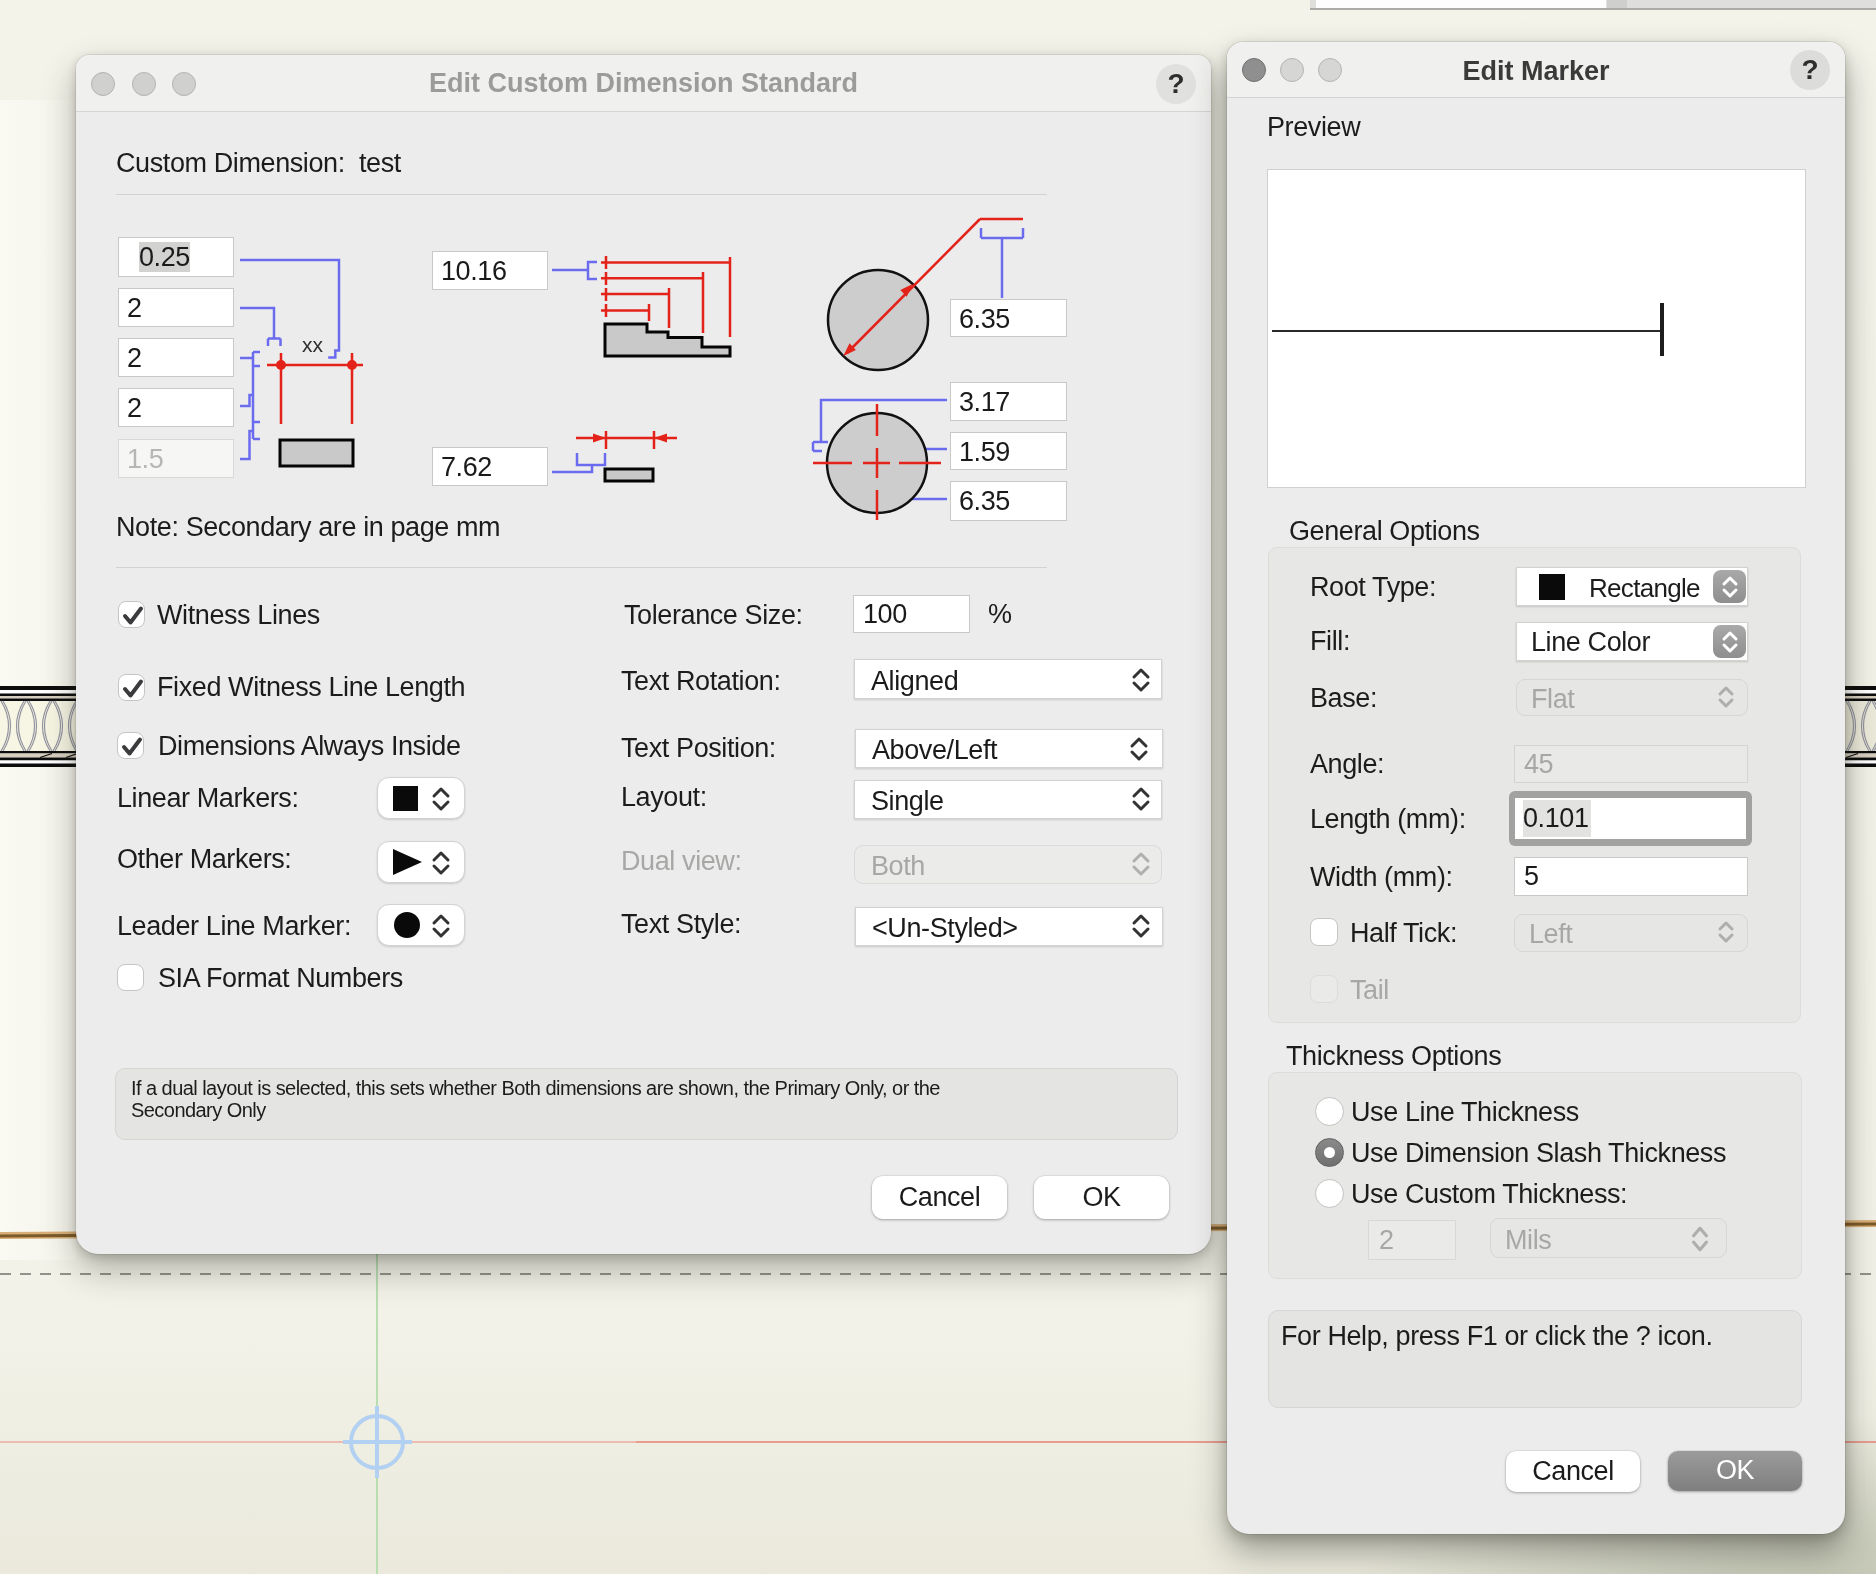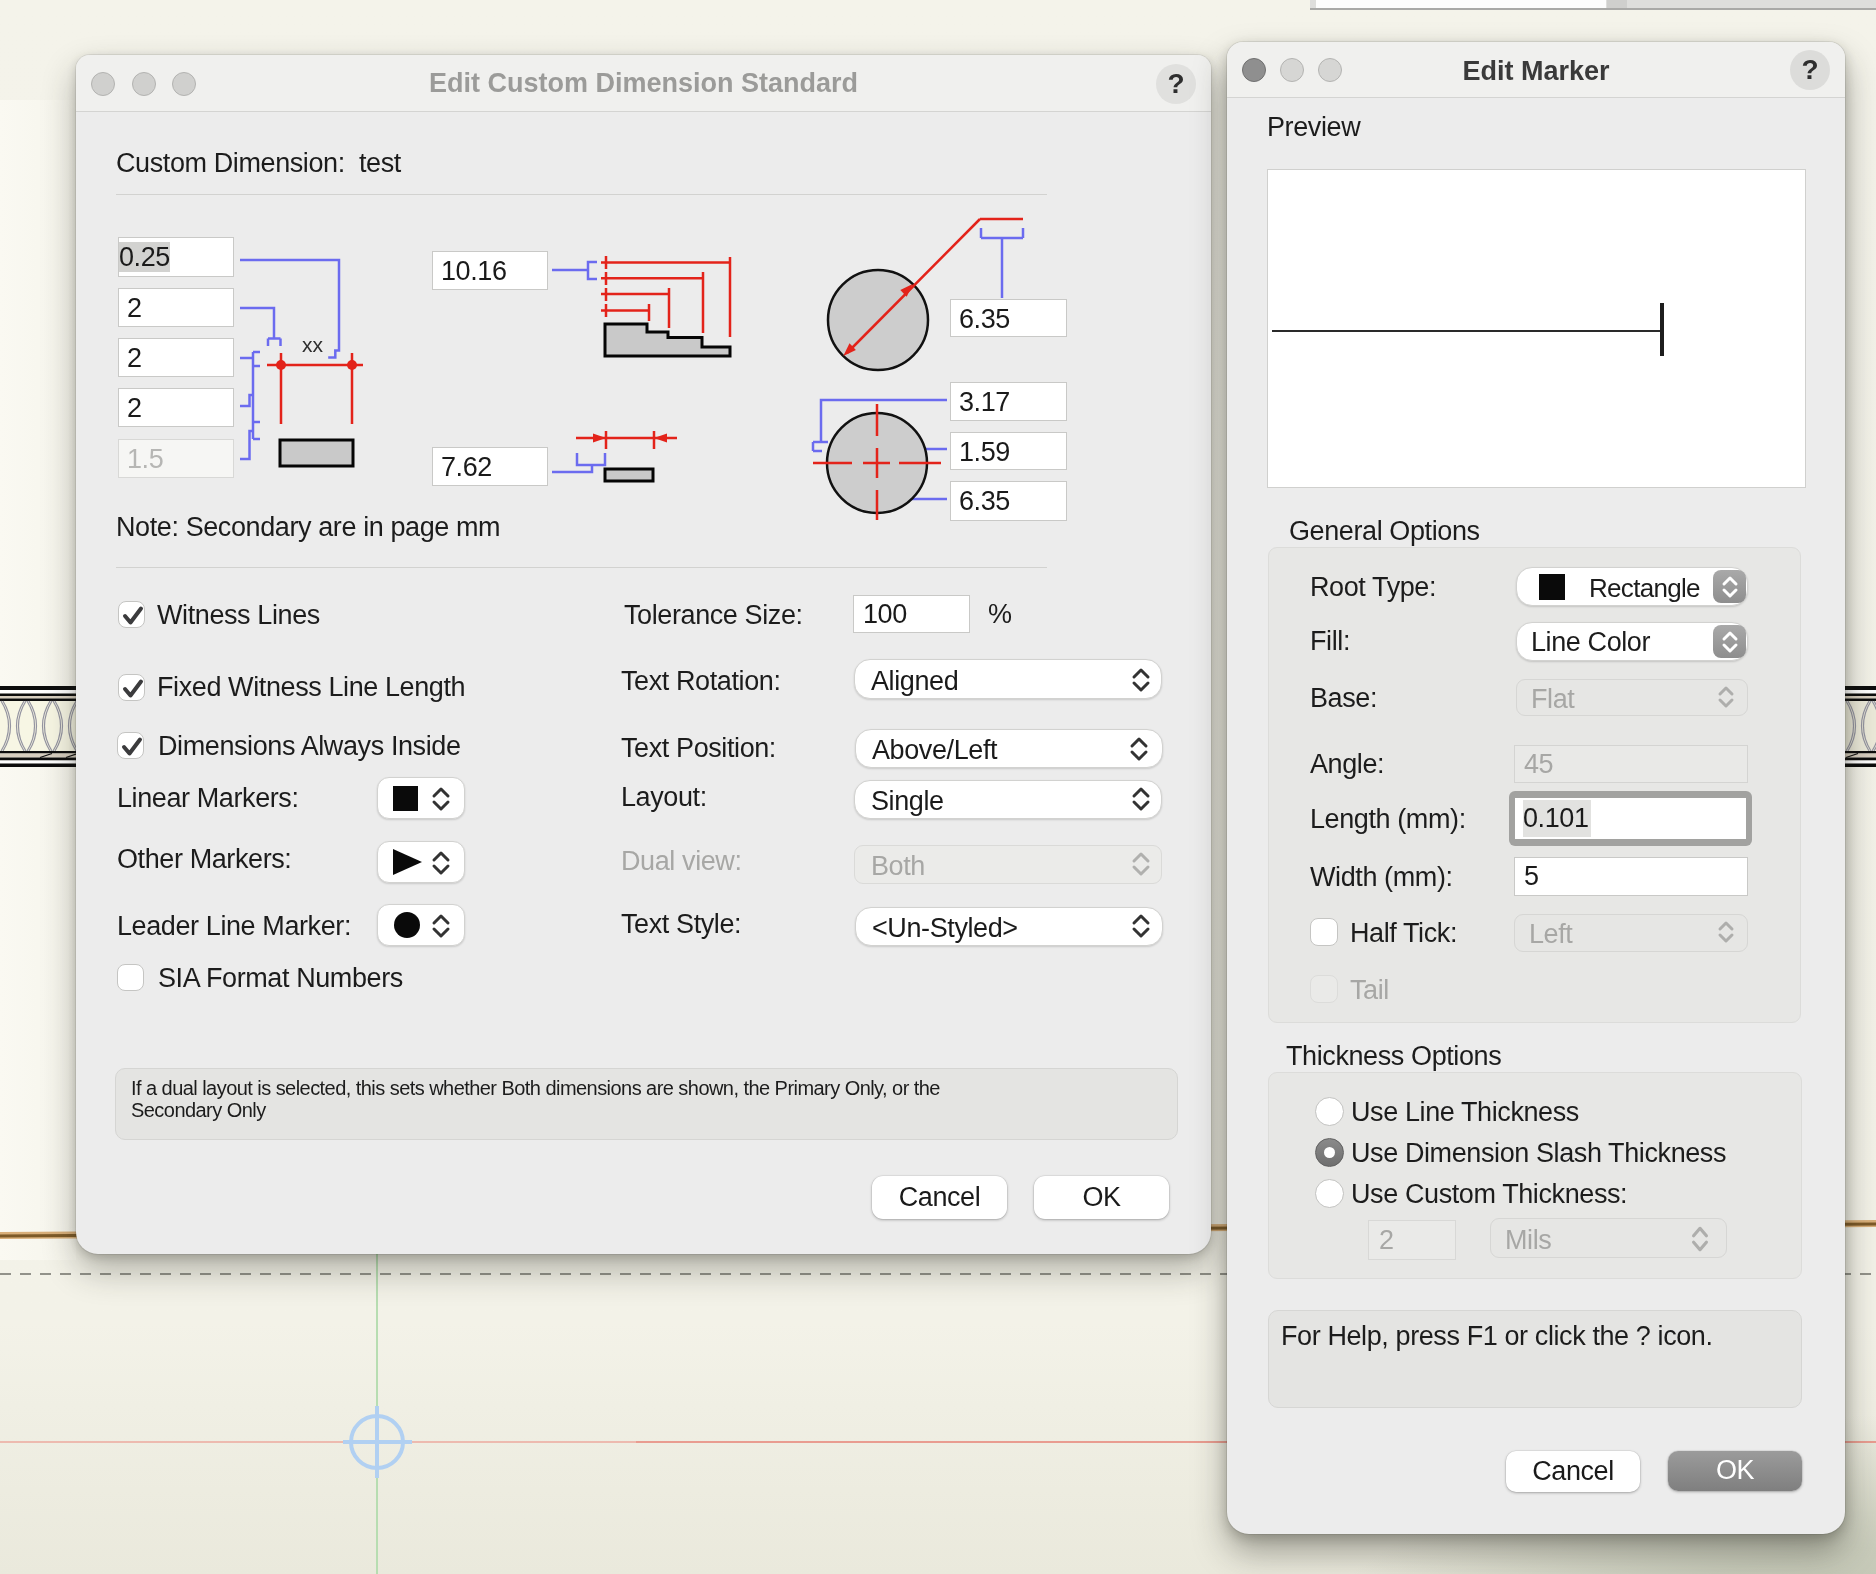--- a/index.html
+++ b/index.html
@@ -5,21 +5,21 @@
   * { margin:0; padding:0; box-sizing:border-box; }
   html,body { width:1876px; height:1574px; overflow:hidden; }
   body { font-family:"Liberation Sans", sans-serif; position:relative;
          background:#f3f2e8; }
   .abs { position:absolute; }
   .bg { z-index:0; }
   .dlg { background:#ececec; z-index:10; }
   .lbl { font-size:27px; color:#1c1c1c; white-space:nowrap; line-height:1; letter-spacing:-0.4px; }
   .dis { color:#a7a7a5; }
   .inp { background:#fff; border:1px solid #c9c9c7; font-size:27px; color:#1a1a1a; line-height:1; letter-spacing:-0.4px; }
-  .pop { background:#fff; border:1px solid #d2d2d0; border-radius:16px; font-size:27px; color:#1a1a1a;
+  .pop { background:#fff; border:1px solid #d2d2d0; border-radius:0; font-size:27px; color:#1a1a1a;
          box-shadow:0 1px 2px rgba(0,0,0,0.15); letter-spacing:-0.4px; }
   .popdis { background:#e6e6e4; border:1px solid #d6d6d4; border-radius:9px; font-size:27px; color:#a7a7a5; box-shadow:none; letter-spacing:-0.4px; }
   .cb { background:#fff; border:1.5px solid #c5c5c3; border-radius:8px; }
   .btn { background:#fff; border-radius:10px; font-size:27px; color:#1a1a1a; text-align:center;
          box-shadow:0 1px 3px rgba(0,0,0,0.28), 0 0 0 0.5px rgba(0,0,0,0.08); letter-spacing:-0.4px; }
 </style>
 </head>
 <body>
 
 <div class="abs bg" id="bgpage" style="left:0; top:0; width:1876px; height:1574px;
@@ -104,21 +104,21 @@
 <div class="abs" style="left:91px;  top:72px; width:24px; height:24px; border-radius:50%; background:#d0d0ce; border:1px solid #b3b3b1; z-index:12;"></div>
 <div class="abs" style="left:132px; top:72px; width:24px; height:24px; border-radius:50%; background:#d0d0ce; border:1px solid #b3b3b1; z-index:12;"></div>
 <div class="abs" style="left:172px; top:72px; width:24px; height:24px; border-radius:50%; background:#d0d0ce; border:1px solid #b3b3b1; z-index:12;"></div>
 <div class="abs" style="left:76px; top:68px; width:1135px; text-align:center; font-size:27px; font-weight:bold; color:#9b9b99; z-index:12;">Edit Custom Dimension Standard</div>
 <div class="abs" style="left:1156px; top:64px; width:40px; height:40px; border-radius:50%; background:#e0e0de; z-index:12; text-align:center; font-size:28px; font-weight:bold; color:#2e2e2e; line-height:40px;">?</div>
 
 <div class="abs lbl" style="left:116px; top:150px; z-index:11;">Custom Dimension:&nbsp; test</div>
 <div class="abs" style="left:116px; top:194px; width:931px; height:1px; background:#d2d2d0; z-index:11;"></div>
 <div class="abs" style="left:116px; top:567px; width:931px; height:1px; background:#d2d2d0; z-index:11;"></div>
 
-<div class="abs inp" style="left:118px; top:237px; width:116px; height:40px; padding:6px 0 0 0; z-index:11;"><span style="background:#d2d2d0;">0.25</span></div>
+<div class="abs inp" style="left:118px; top:237px; width:116px; height:40px; padding:6px 0 0 20px; z-index:11;"><span style="background:#d2d2d0;">0.25</span></div>
 <div class="abs inp" style="left:118px; top:288px; width:116px; height:39px; padding:6px 0 0 8px; z-index:11;">2</div>
 <div class="abs inp" style="left:118px; top:338px; width:116px; height:39px; padding:6px 0 0 8px; z-index:11;">2</div>
 <div class="abs inp" style="left:118px; top:388px; width:116px; height:39px; padding:6px 0 0 8px; z-index:11;">2</div>
 <div class="abs inp" style="left:118px; top:439px; width:116px; height:39px; padding:6px 0 0 8px; background:#f6f6f4; border-color:#d8d8d6; color:#b6b6b4; z-index:11;">1.5</div>
 <div class="abs inp" style="left:432px; top:251px; width:116px; height:39px; padding:6px 0 0 8px; z-index:11;">10.16</div>
 <div class="abs inp" style="left:432px; top:447px; width:116px; height:39px; padding:6px 0 0 8px; z-index:11;">7.62</div>
 <div class="abs inp" style="left:950px; top:299px; width:117px; height:38px; padding:6px 0 0 8px; z-index:11;">6.35</div>
 <div class="abs inp" style="left:950px; top:382px; width:117px; height:39px; padding:6px 0 0 8px; z-index:11;">3.17</div>
 <div class="abs inp" style="left:950px; top:432px; width:117px; height:38px; padding:6px 0 0 8px; z-index:11;">1.59</div>
 <div class="abs inp" style="left:950px; top:481px; width:117px; height:40px; padding:6px 0 0 8px; z-index:11;">6.35</div>

